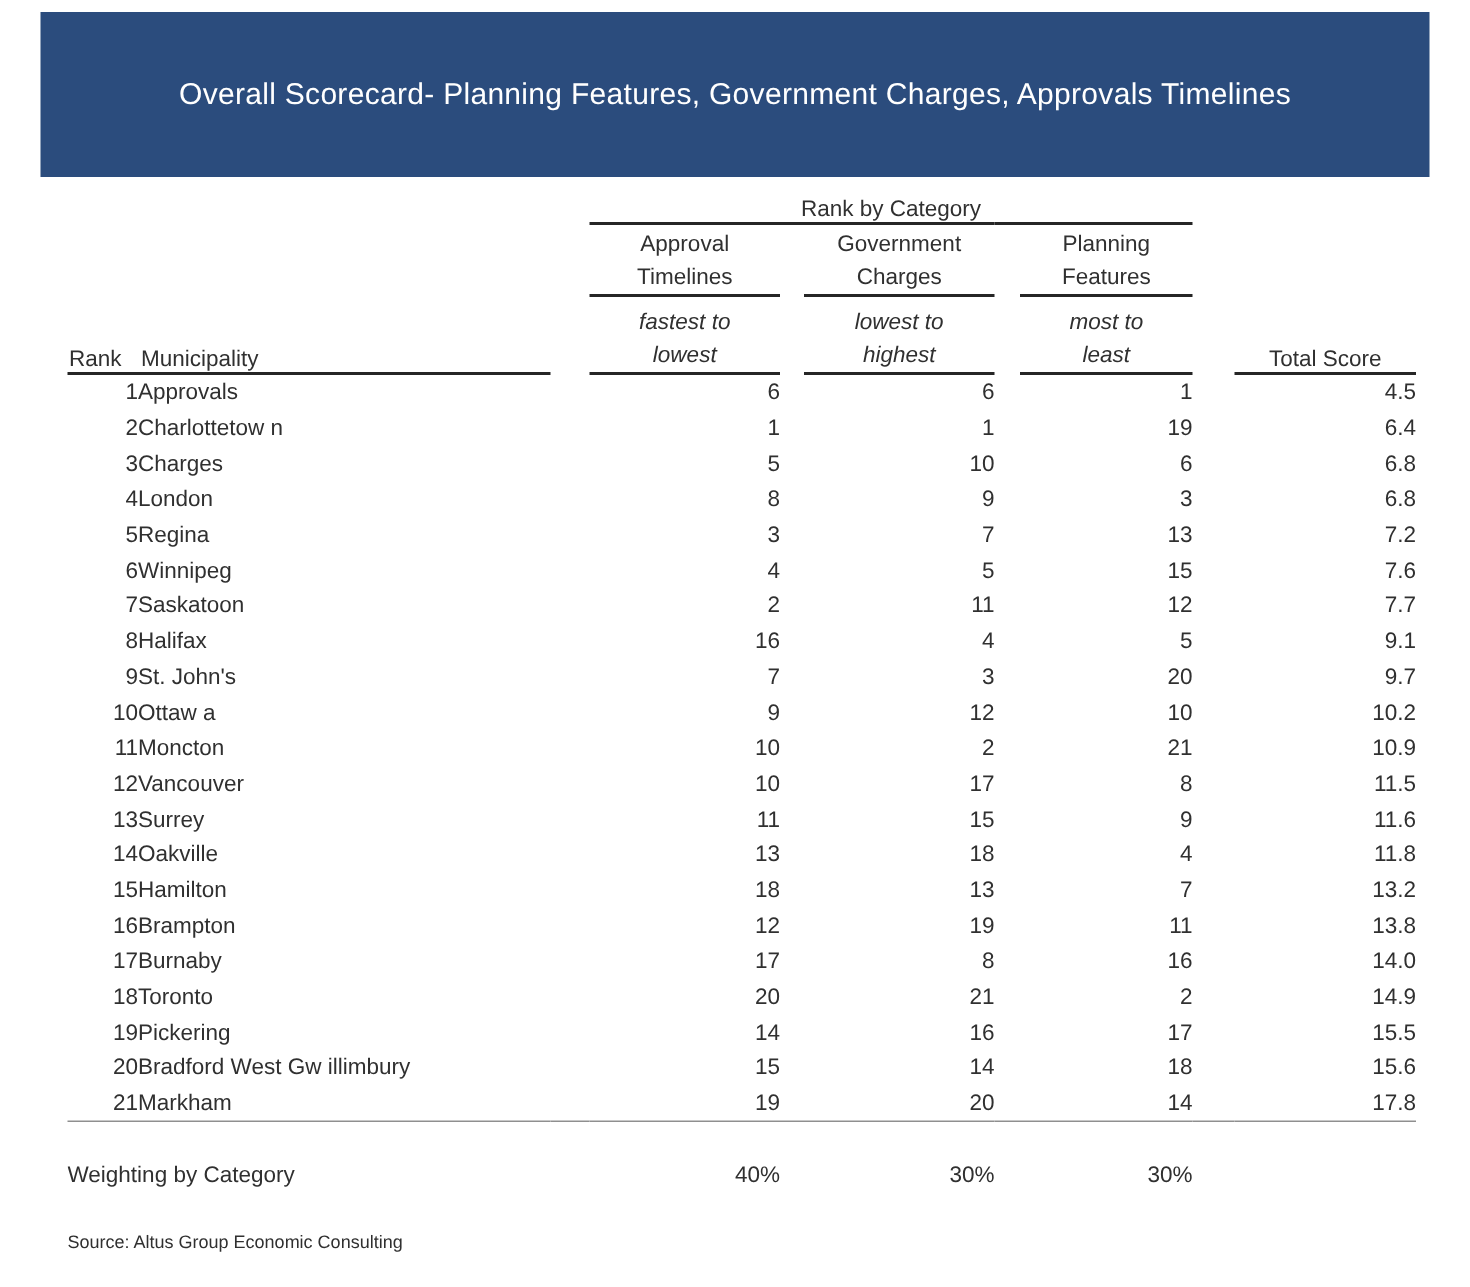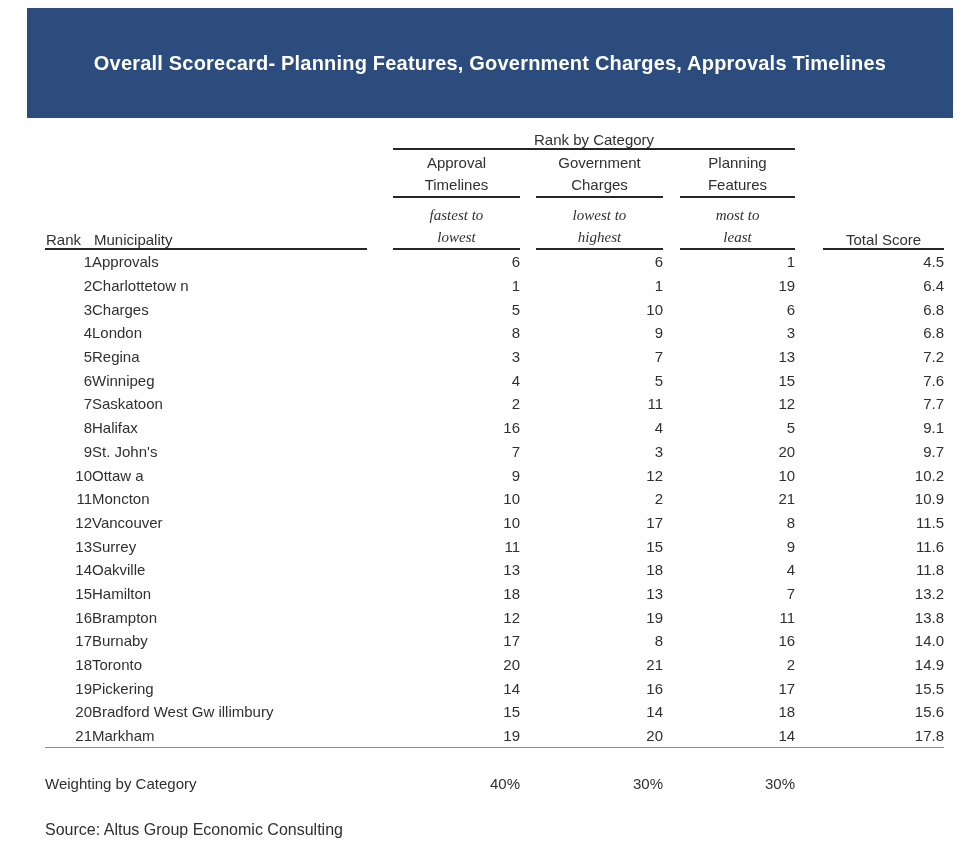--- a/index.html
+++ b/index.html
@@ -2,59 +2,59 @@
 <html><head>
 <meta charset="utf-8">
 <style>
   html,body{margin:0;padding:0;background:#fff;}
   #page{position:relative;width:980px;height:858px;background:#ffffff;overflow:hidden;
         font-family:"Liberation Sans","DejaVu Sans",sans-serif;color:#303030;}
 
   
   #banner{position:absolute;left:27px;top:8px;width:926px;height:110px;
           background:#2b4c7d;display:flex;align-items:center;justify-content:center;}
-  #banner .title{color:#ffffff;font-size:20px;font-weight:700;letter-spacing:.2px;text-align:center;}
+  #banner .title{color:#ffffff;font-size:20px;font-weight:400;letter-spacing:.2px;text-align:center;}
 
   
   table.scorecard{position:absolute;left:45px;top:125px;width:899px;
                   border-collapse:collapse;table-layout:fixed;}
   table.scorecard td{padding:0;font-size:15px;color:#303030;vertical-align:bottom;overflow:hidden;}
 
   tr.grp-row{height:24px;}
   tr.hdr-row{height:48px;}
   tr.sub-row{height:52px;}
   tr.data-row td{height:23.7px;vertical-align:middle;}
   tr.weight-row{height:44px;}
 
   .line-dark{border-bottom:2px solid #262626;}
   .line-thick{border-bottom:2.5px solid #262626;text-decoration:underline;}
   tr.data-row.last td{border-bottom:1px solid #8f8f8f;}
 
   .t-center{text-align:center;}
   .pre{white-space:pre-line;line-height:22px;}
   .italic{font-style:italic;}
   .pb2{padding-bottom:2px;margin-top:20px;}
-  .pb4{padding-bottom:4px;font-family:Liberation Serif, serif;}
+  .pb4{padding-bottom:4px;}
 
   .rank-cell{text-align:right;padding-right:2px;}
   .muni-cell{text-align:left;padding-left:10px;white-space:nowrap;}
   .num-a{text-align:right;padding-right:34px;}
   .num-g{text-align:right;padding-right:38px;}
   .num-p{text-align:right;padding-right:33px;}
   .num-t{text-align:right;padding-right:1px;}
 
   .w-a{text-align:right;padding-right:17px;padding-bottom:2px;}
   .w-g{text-align:right;padding-right:20px;padding-bottom:2px;}
   .w-p{text-align:right;padding-right:8px;padding-bottom:2px;}
   .weight-label{text-align:left;padding-bottom:2px;}
 
   .rank-hdr{display:inline-block;padding-left:1px;}
   .muni-hdr{display:inline-block;padding-left:13px;}
 
-  #source{position:absolute;left:45px;top:821px;font-size:16px;color:#303030;}
+  #source{position:absolute;left:45px;top:821px;font-size:12px;color:#303030;}
 </style>
 </head>
 <body>
 
 <div id="page">
 
   <div id="banner">
     <div class="title">Overall Scorecard- Planning Features, Government Charges, Approvals Timelines</div>
   </div>
 

